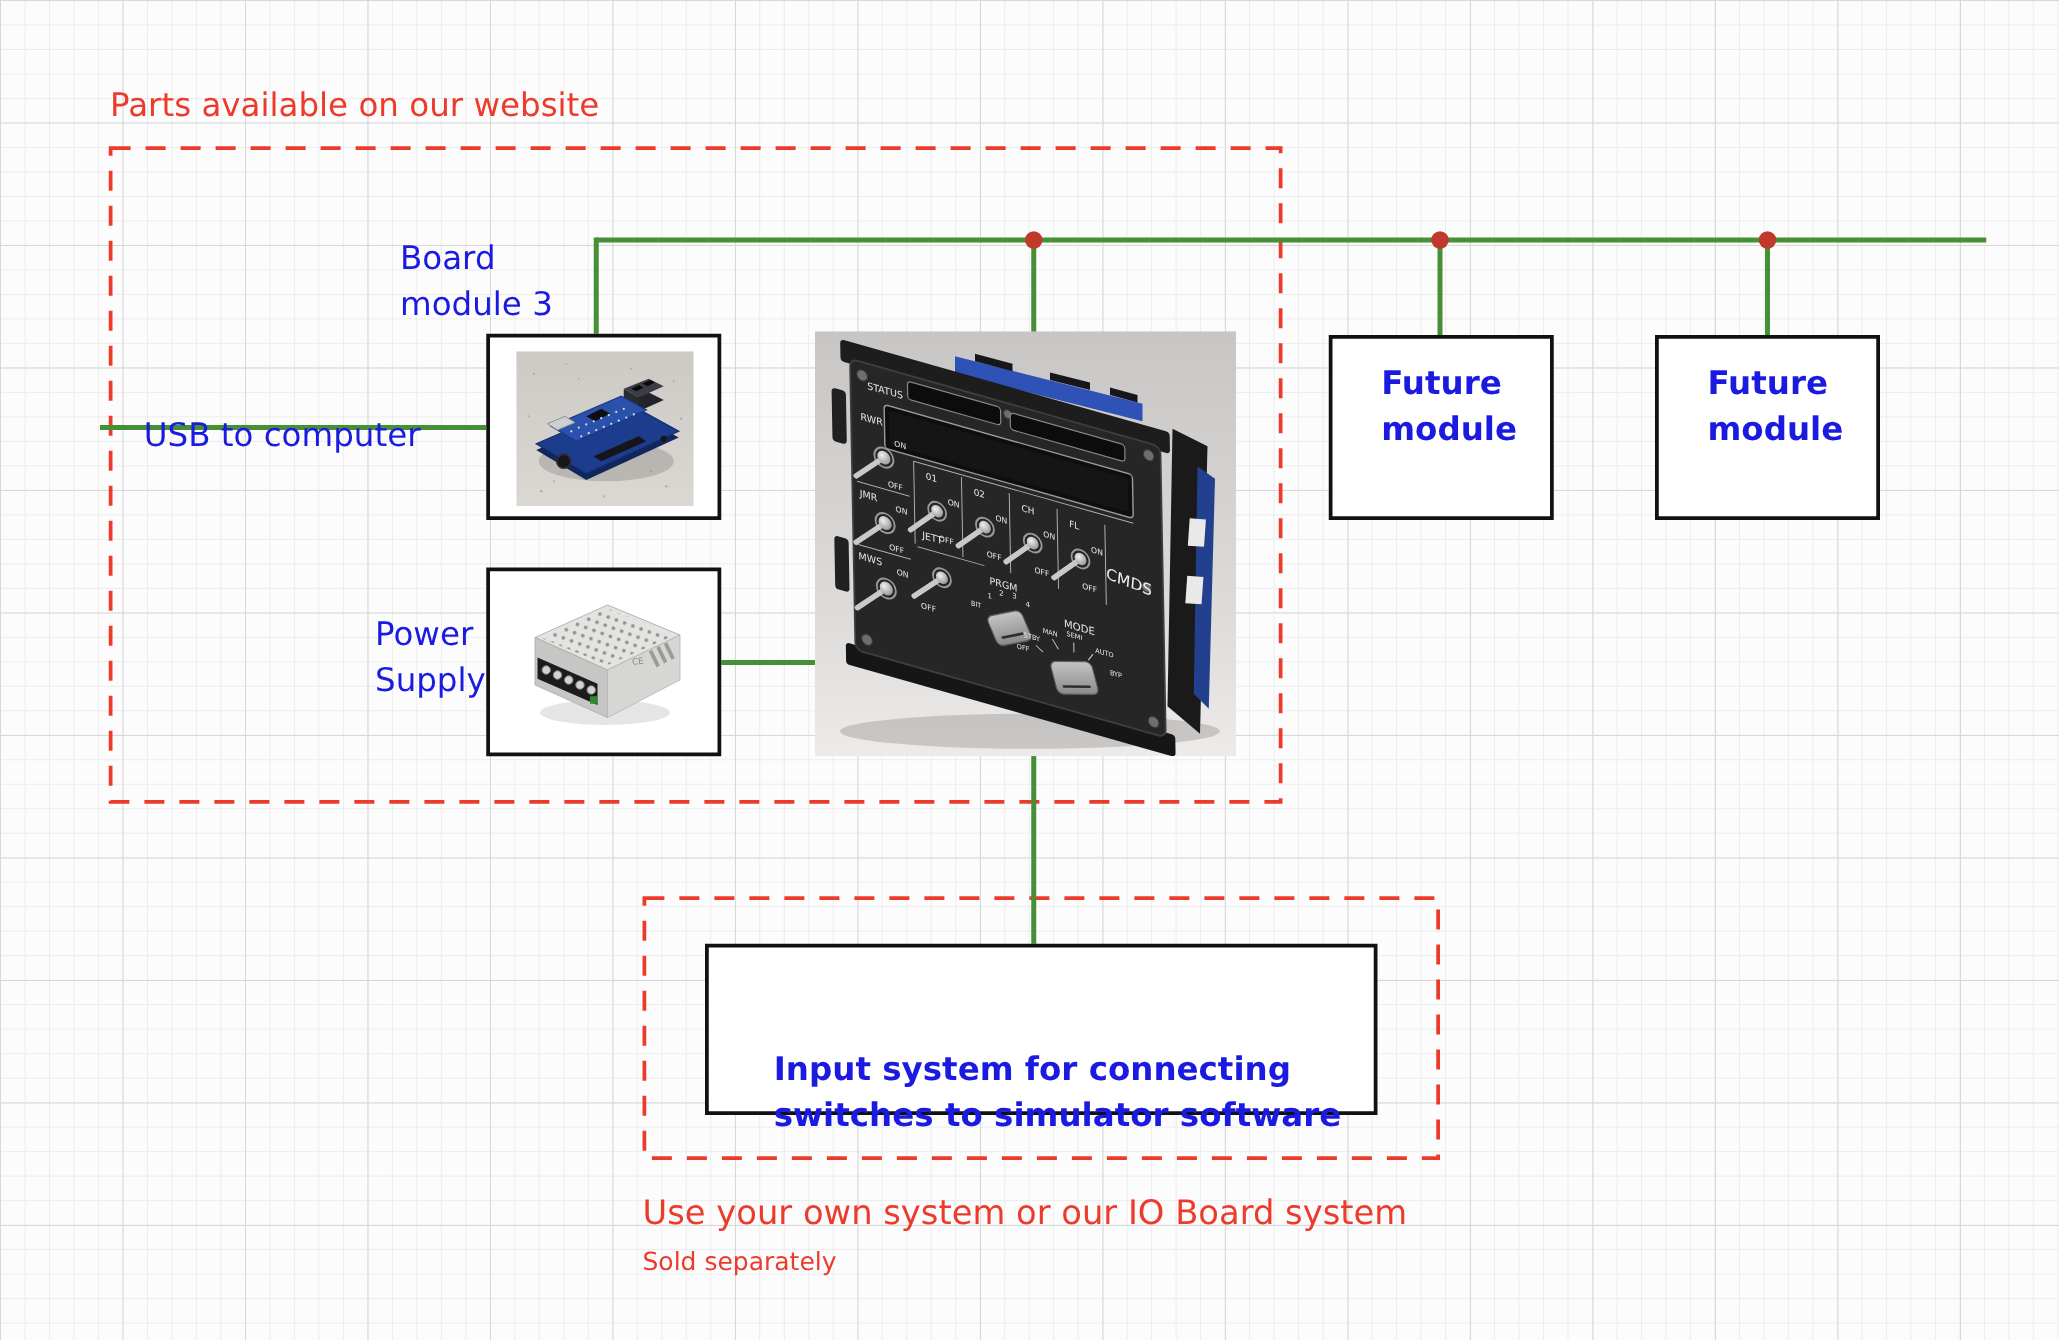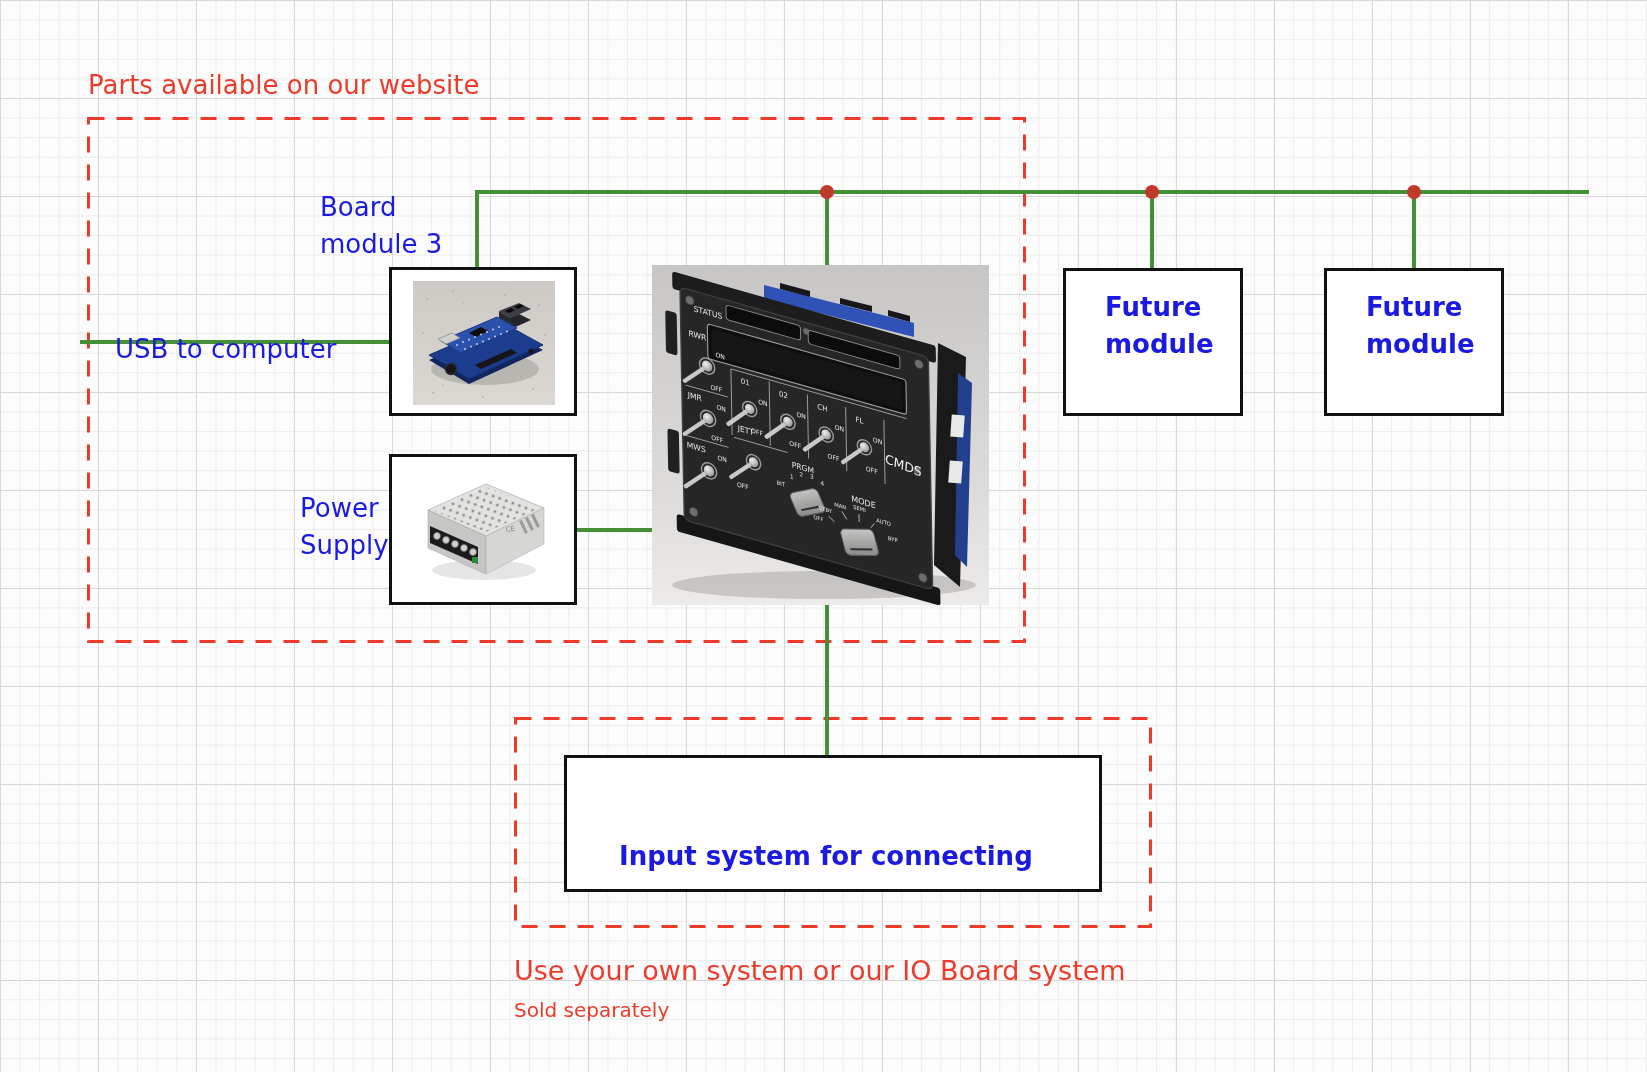--- a/index.html
+++ b/index.html
@@ -355,16 +355,16 @@
     <div class="lbl blue" style="left:39px;top:18px;"><span>Future</span><br>
       <span>module</span></div>
   </div>
   <div class="box" style="left:1324px;top:268px;width:180px;height:148px;">
     <div class="lbl blue" style="left:39px;top:18px;"><span>Future</span><br>
       <span>module</span></div>
   </div>
 
   <div class="box" style="left:564px;top:755px;width:538px;height:137px;">
     <div class="lbl blue" style="left:52px;top:32px;margin-top:48px;"><span>Input system for connecting</span><br>
-      </div>
+      <span>switches to simulator software</span></div>
   </div>
 
 </div>
 
 </body></html>

